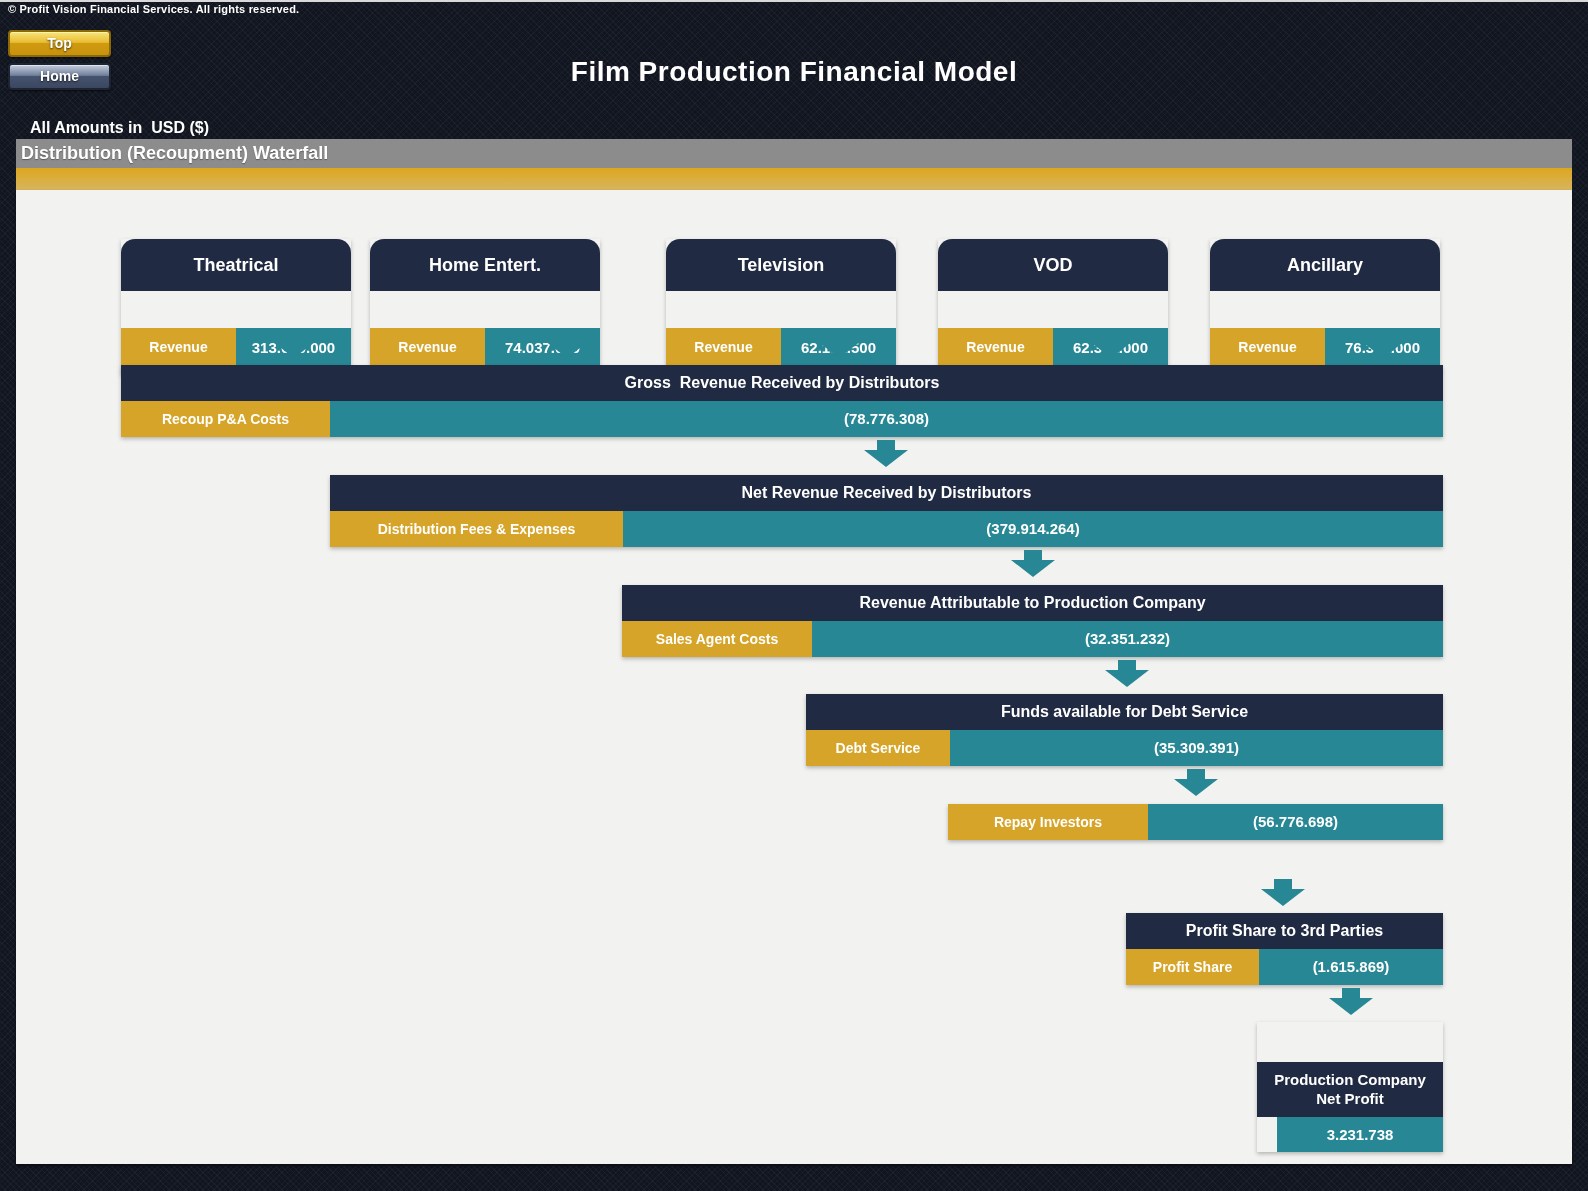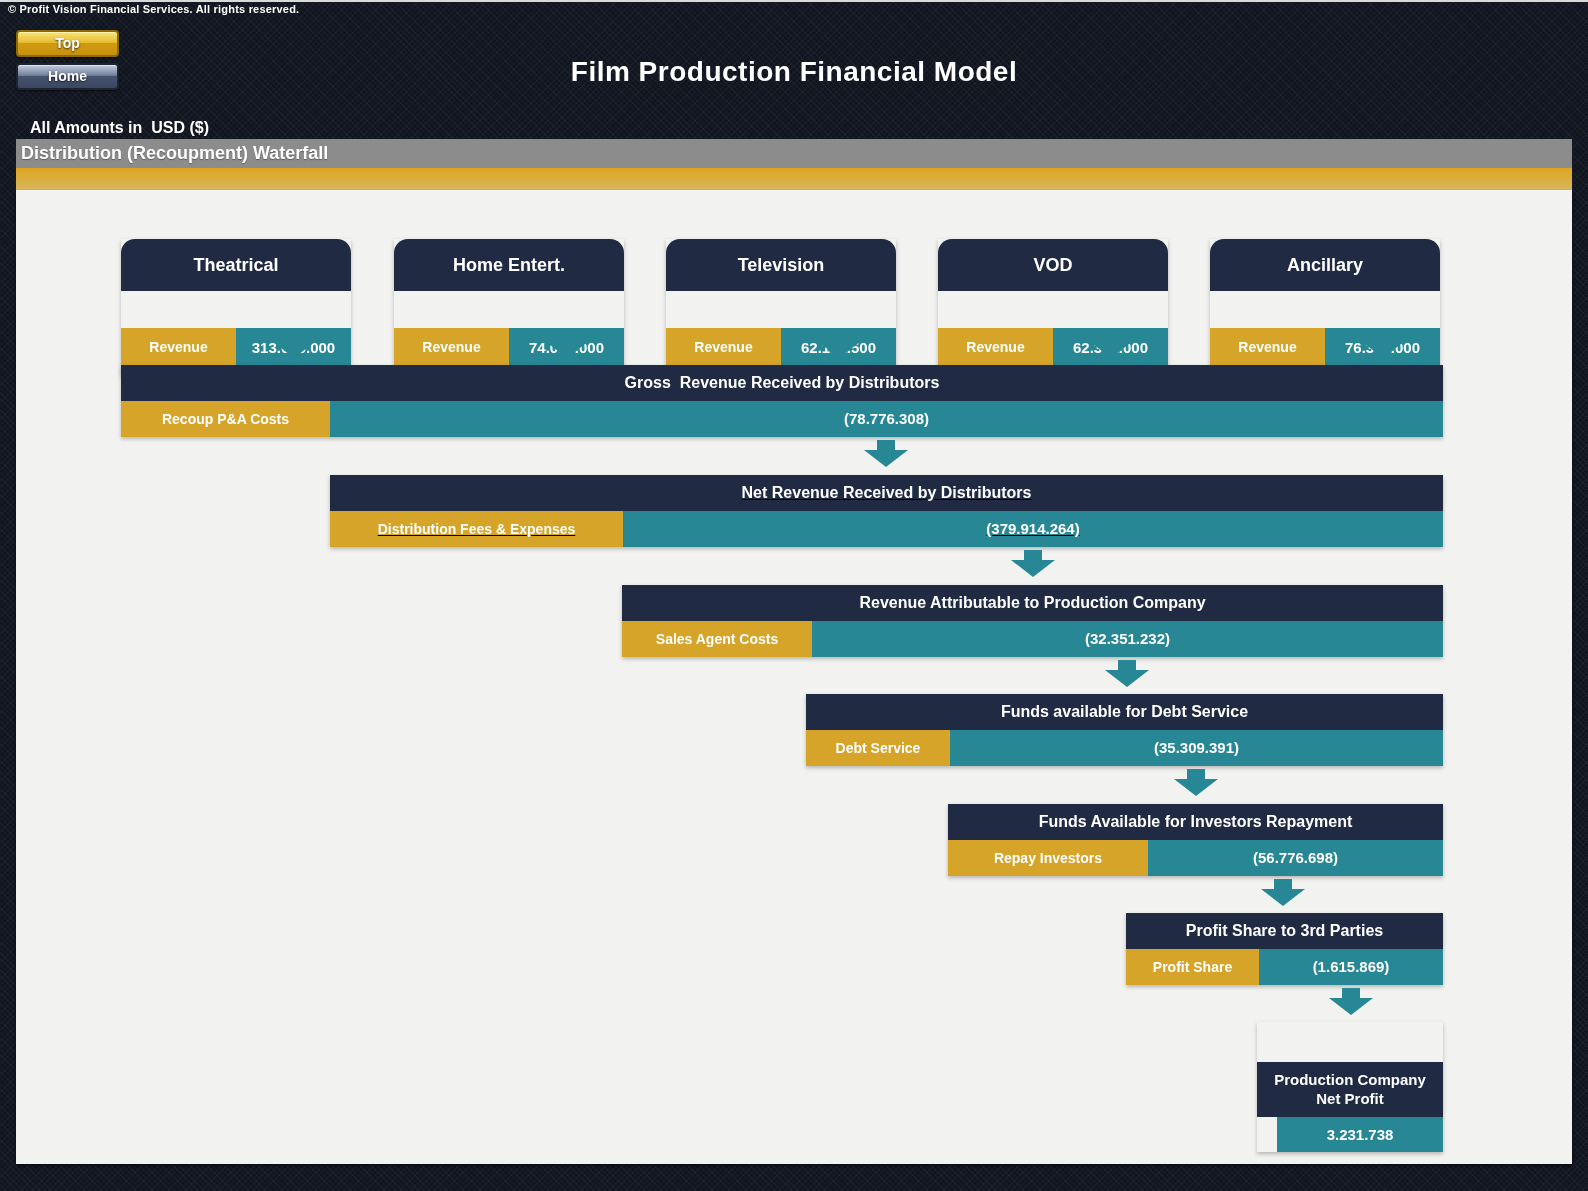--- a/index.html
+++ b/index.html
@@ -14,21 +14,21 @@
       repeating-linear-gradient(-45deg, rgba(255,255,255,0.03) 0 1px, transparent 1px 4px);
   }
   .topline { position:absolute; left:0; top:0; width:100%; height:2px; background:#d9d9d9; }
 
   .copyright {
     position:absolute; left:8px; top:3px; color:#ffffff;
     font-size:11px; font-weight:bold; letter-spacing:.2px; white-space:pre;
   }
 
   .btn {
-    position:absolute; left:16px; width:103px; height:27px;
+    position:absolute; left:8px; width:103px; height:27px;
     border-radius:4px; color:#ffffff; font-weight:bold; font-size:14px;
     font-family:"Liberation Sans", sans-serif; cursor:pointer;
     text-shadow:0 1px 2px rgba(0,0,0,.7); text-align:center; line-height:23px;
   }
   .btn.gold {
     top:30px;
     background:linear-gradient(#f9e578 0%, #e8bc33 45%, #cf9a10 50%, #c9920d 100%);
     border:2px solid #8a6a08; box-shadow:inset 0 1px 0 #fdf2ae, 0 1px 2px rgba(0,0,0,.6);
   }
   .btn.steel {
@@ -132,21 +132,21 @@
   <div class="goldbar"></div>
   <div class="content"></div>
 
   <div class="rev-box" style="left:121px;">
     <div class="rev-head">Theatrical</div>
     <div class="rev-row">
       <div class="gold-cell">Revenue</div>
       <div class="teal-cell">313.050.000</div>
     </div>
   </div>
-  <div class="rev-box" style="left:394px;">
+  <div class="rev-box" style="left:370px;">
     <div class="rev-head">Home Entert.</div>
     <div class="rev-row">
       <div class="gold-cell">Revenue</div>
       <div class="teal-cell">74.037.000</div>
     </div>
   </div>
   <div class="rev-box" style="left:666px;">
     <div class="rev-head">Television</div>
     <div class="rev-row">
       <div class="gold-cell">Revenue</div>
@@ -194,21 +194,21 @@
     <div class="bar-row">
       <div class="bar-gold" style="width:209px;">Recoup P&amp;A Costs</div>
       <div class="bar-teal">(78.776.308)</div>
     </div>
   </div>
   <div class="arrow" style="left:864px;top:440px;">
       <div class="stem"></div>
       <div class="head"></div>
     </div>
 
-  <div class="bar" style="left:330px;top:475px;width:1113px;text-decoration:underline;">
+  <div class="bar" style="left:330px;top:475px;width:1113px;">
     <div class="bar-head">Net Revenue Received by Distributors</div>
     <div class="bar-row">
       <div class="bar-gold" style="width:293px;">Distribution Fees &amp; Expenses</div>
       <div class="bar-teal">(379.914.264)</div>
     </div>
   </div>
   <div class="arrow" style="left:1011px;top:550px;">
       <div class="stem"></div>
       <div class="head"></div>
     </div>
@@ -231,21 +231,20 @@
       <div class="bar-gold" style="width:144px;">Debt Service</div>
       <div class="bar-teal">(35.309.391)</div>
     </div>
   </div>
   <div class="arrow" style="left:1174px;top:769px;">
       <div class="stem"></div>
       <div class="head"></div>
     </div>
 
   <div class="bar" style="left:948px;top:804px;width:495px;">
-    <div class="bar-head">Funds Available for Investors Repayment</div>
     <div class="bar-row">
       <div class="bar-gold" style="width:200px;">Repay Investors</div>
       <div class="bar-teal">(56.776.698)</div>
     </div>
   </div>
   <div class="arrow" style="left:1261px;top:879px;">
       <div class="stem"></div>
       <div class="head"></div>
     </div>
 

